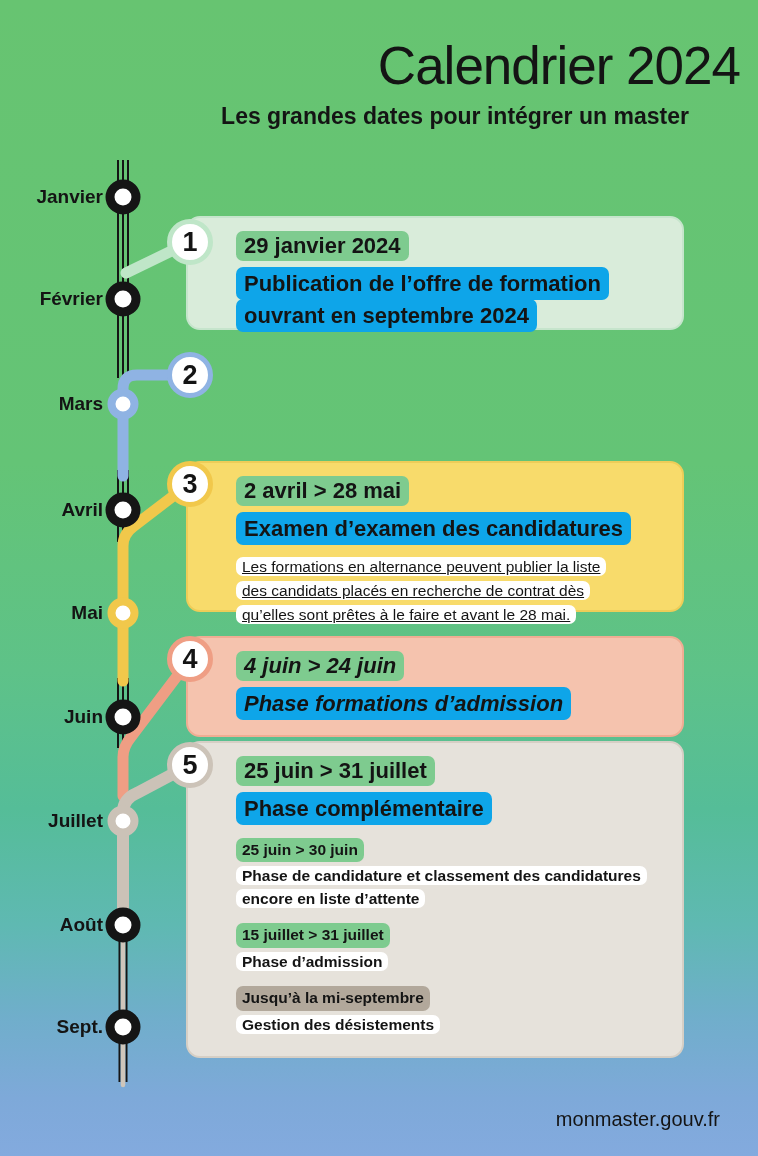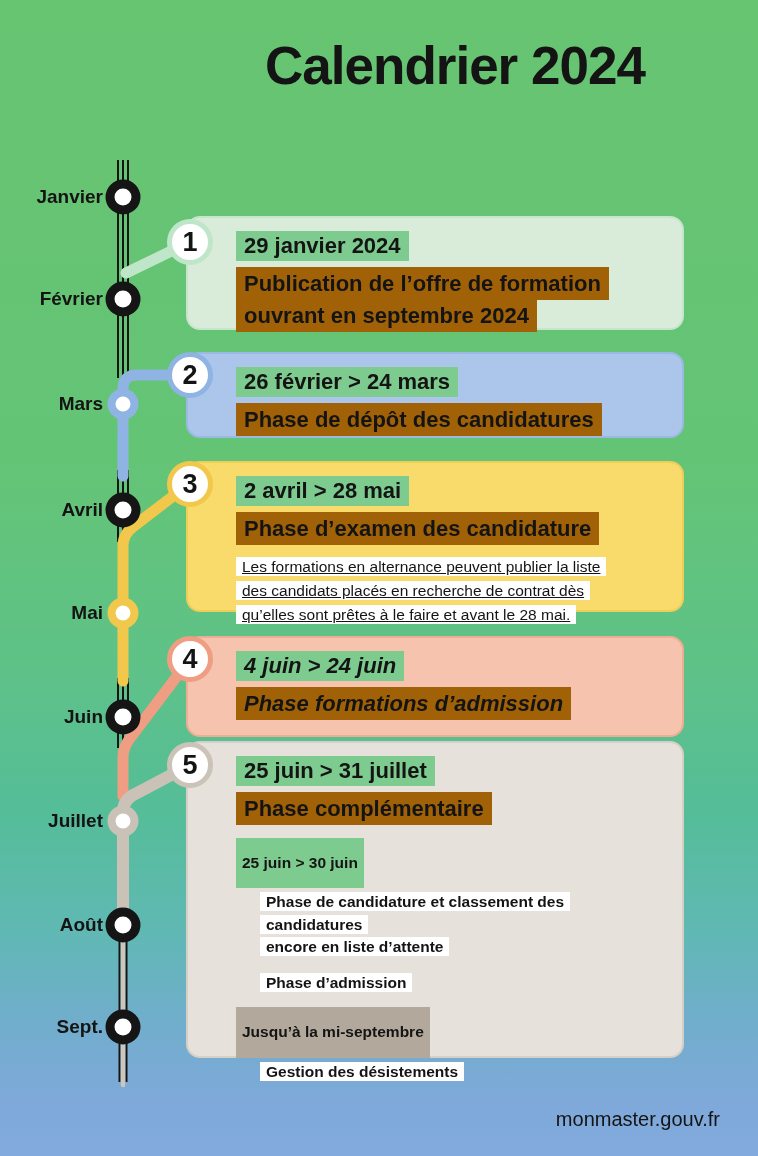--- a/index.html
+++ b/index.html
@@ -5,66 +5,67 @@
   html,body{margin:0;padding:0;background:#999;}
   #canvas{
     position:relative;width:758px;height:1156px;overflow:hidden;
     font-family:"Liberation Sans","DejaVu Sans",sans-serif;color:#141414;
     background:linear-gradient(180deg,
       #67c471 0%, #64c476 40%, #5ec288 58%, #55bd98 70%,
       #5fb9b2 80%, #70aecb 88%, #7ea9d9 95%, #83aade 100%);
   }
   
   .header{position:absolute;top:38px;left:170px;width:570px;text-align:center;}
-  .title{font-size:53px;font-weight:700;line-height:1.05;letter-spacing:-1px;margin:0;}
+  .title{font-size:53px;font-weight:400;line-height:1.05;letter-spacing:-1px;margin:0;text-align:right;}
   .subtitle{font-size:23px;font-weight:700;margin-top:9px;}
   
   .month{position:absolute;right:655px;width:130px;text-align:right;
          font-size:19px;font-weight:700;line-height:24px;}
   
   #rails{position:absolute;left:0;top:0;z-index:1;}
   
   .card{position:absolute;left:186px;width:498px;border-radius:14px;
         box-sizing:border-box;padding:13px 20px 13px 48px;z-index:2;}
   .c1{top:216px;height:114px;background:#d9ecda;border:2px solid #c6e5cc;}
   .c2{top:352px;height:86px;background:#abc6ea;border:2px solid #9ab9e5;}
   .c3{top:461px;height:151px;background:#f8db6b;border:2px solid #eecd58;}
   .c4{top:636px;height:101px;background:#f5c3ae;border:2px solid #efad93;font-style:italic;}
   .c5{top:741px;height:317px;background:#e6e2db;border:2px solid #d6cfc5;}
-  .hl{box-decoration-break:clone;-webkit-box-decoration-break:clone;}
+  .hl{box-decoration-break:clone;border-radius:7px;-webkit-box-decoration-break:clone;}
   .date{display:inline-block;font-size:22px;font-weight:700;
         background:#7ecb8f;padding:2px 8px;}
   .cardtitle{margin-top:7px;font-size:22px;font-weight:700;line-height:1.45;}
-  .cardtitle .hl{background:#a16207;padding:4px 8px;white-space:pre-line;}
+  .cardtitle .hl{background:#0ea5e9;padding:4px 8px;white-space:pre-line;}
   .note{margin-top:10px;font-size:15.5px;font-weight:400;line-height:1.55;text-decoration:underline;}
   .note .hl{background:#fff;padding:1px 6px;white-space:pre-line;}
   .subitem{margin-top:13px;font-size:15.5px;line-height:1.45;}
-  .subdate{display:inline-block;font-weight:700;background:#7ecb8f;padding:14px 6px;}
+  .subdate{display:inline-block;font-weight:700;background:#7ecb8f;padding:1px 6px;}
   .subdate.taupe{background:#b2a89b;}
-  .subtext{margin-top:3px;font-weight:700;margin-left:24px;}
+  .subtext{margin-top:3px;font-weight:700;}
   .subtext .hl{background:#fff;padding:1px 6px;white-space:pre-line;}
   
   .badge{position:absolute;left:167px;width:36px;height:36px;border-radius:50%;
          background:#fff;display:flex;align-items:center;justify-content:center;
          font-size:27px;font-weight:700;z-index:3;}
   .b1{top:219px;border:5px solid #bfe6c8;}
   .b2{top:352px;border:5px solid #8fb3e3;}
   .b3{top:461px;border:5px solid #f1c84b;}
   .b4{top:636px;border:5px solid #ef9e84;}
   .b5{top:742px;border:5px solid #ccc3b8;}
   
   .footer{position:absolute;top:1108px;right:38px;font-size:20px;font-weight:400;}
 </style>
 </head>
 <body>
 
 <div id="canvas">
 
   <div class="header">
     <h1 class="title">Calendrier 2024</h1>
+    <div class="subtitle">Les grandes dates pour intégrer un master</div>
   </div>
 
   <svg id="rails" width="758" height="1156" viewBox="0 0 758 1156">
 
     <g stroke="#151515" stroke-width="2">
       <line x1="118" y1="160" x2="118" y2="378"></line>
       <line x1="123" y1="160" x2="123" y2="378"></line>
       <line x1="128" y1="160" x2="128" y2="378"></line>
     </g>
     <g stroke="#151515" stroke-width="2">
@@ -110,48 +111,45 @@
   <div class="month" style="top:809px">Juillet</div>
   <div class="month" style="top:913px">Août</div>
   <div class="month" style="top:1015px">Sept.</div>
 
   <div class="card c1">
     <span class="date hl">29 janvier 2024</span>
     <div class="cardtitle"><span class="hl">Publication de l’offre de formation
 ouvrant en septembre 2024</span></div>
   </div>
 
-  <div class="card c2">
-    <span class="date hl">26 février &gt; 24 mars</span>
-    <div class="cardtitle"><span class="hl">Phase de dépôt des candidatures</span></div>
-  </div>
 
   <div class="card c3">
     <span class="date hl">2 avril &gt; 28 mai</span>
-    <div class="cardtitle"><span class="hl">Phase d’examen des candidature</span></div>
+    <div class="cardtitle"><span class="hl">Examen d’examen des candidatures</span></div>
     <div class="note"><span class="hl">Les formations en alternance peuvent publier la liste
 des candidats placés en recherche de contrat dès
 qu’elles sont prêtes à le faire et avant le 28 mai.</span></div>
   </div>
 
   <div class="card c4">
     <span class="date hl">4 juin &gt; 24 juin</span>
     <div class="cardtitle"><span class="hl">Phase formations d’admission</span></div>
   </div>
 
   <div class="card c5">
     <span class="date hl">25 juin &gt; 31 juillet</span>
     <div class="cardtitle"><span class="hl">Phase complémentaire</span></div>
 
     <div class="subitem">
       <span class="subdate hl">25 juin &gt; 30 juin</span>
       <div class="subtext"><span class="hl">Phase de candidature et classement des candidatures
 encore en liste d’attente</span></div>
     </div>
     <div class="subitem">
+      <span class="subdate hl">15 juillet &gt; 31 juillet</span>
       <div class="subtext"><span class="hl">Phase d’admission</span></div>
     </div>
     <div class="subitem">
       <span class="subdate taupe hl">Jusqu’à la mi-septembre</span>
       <div class="subtext"><span class="hl">Gestion des désistements</span></div>
     </div>
   </div>
 
   <div class="badge b1">1</div>
   <div class="badge b2">2</div>

